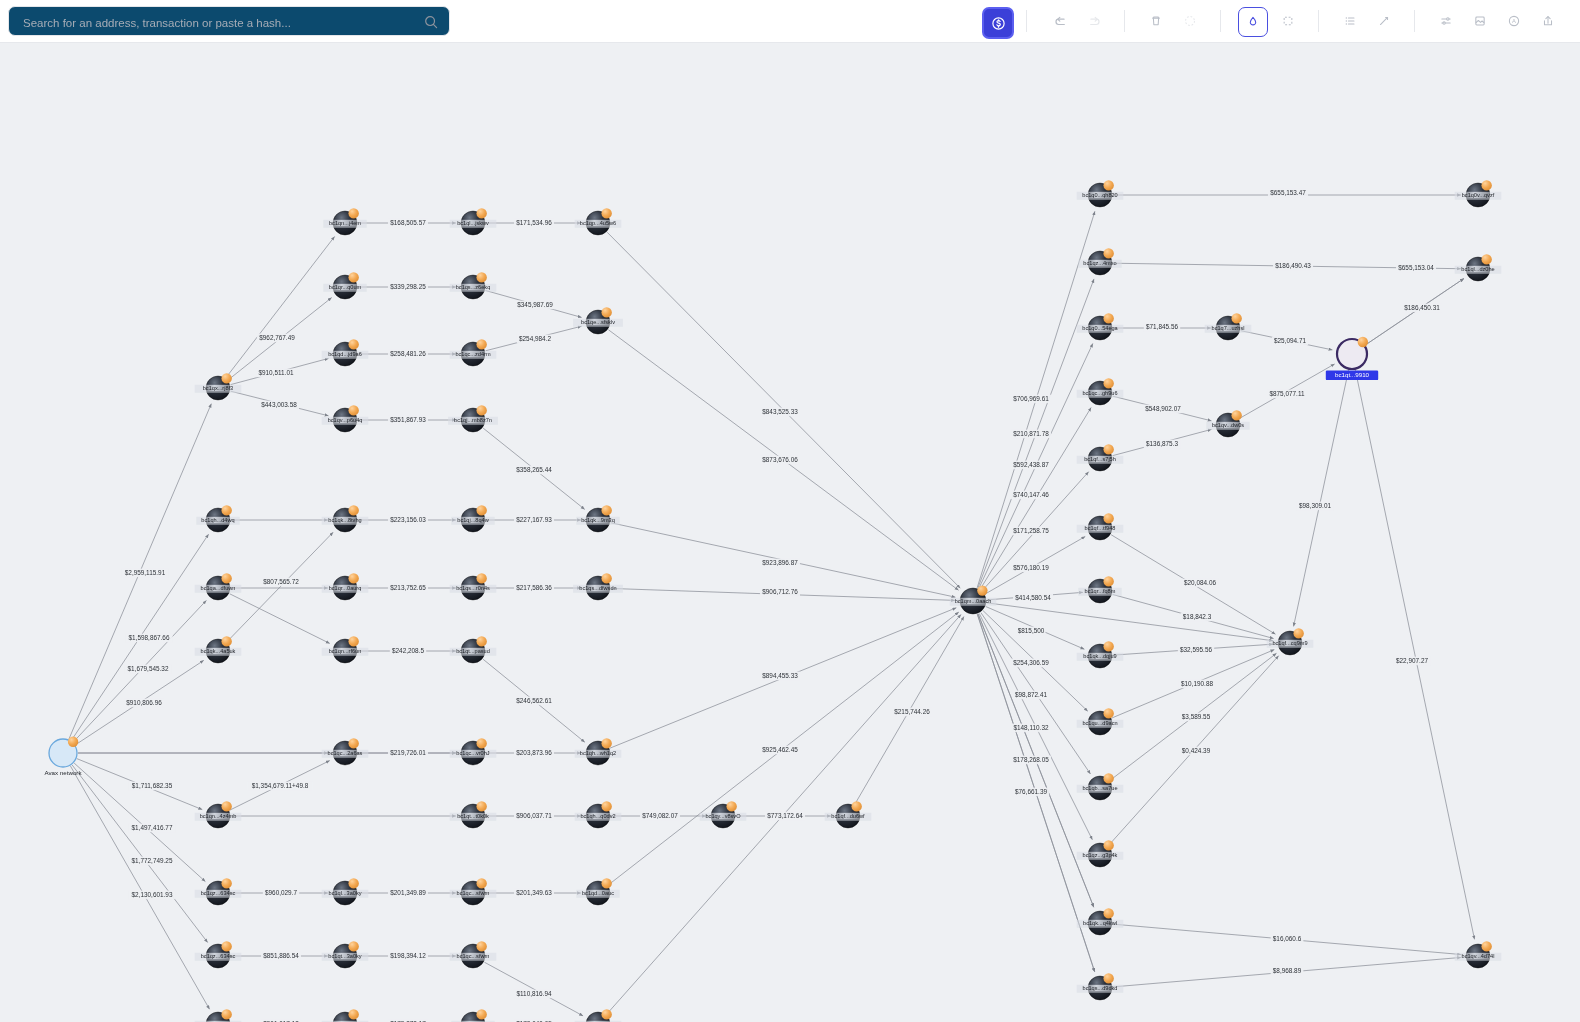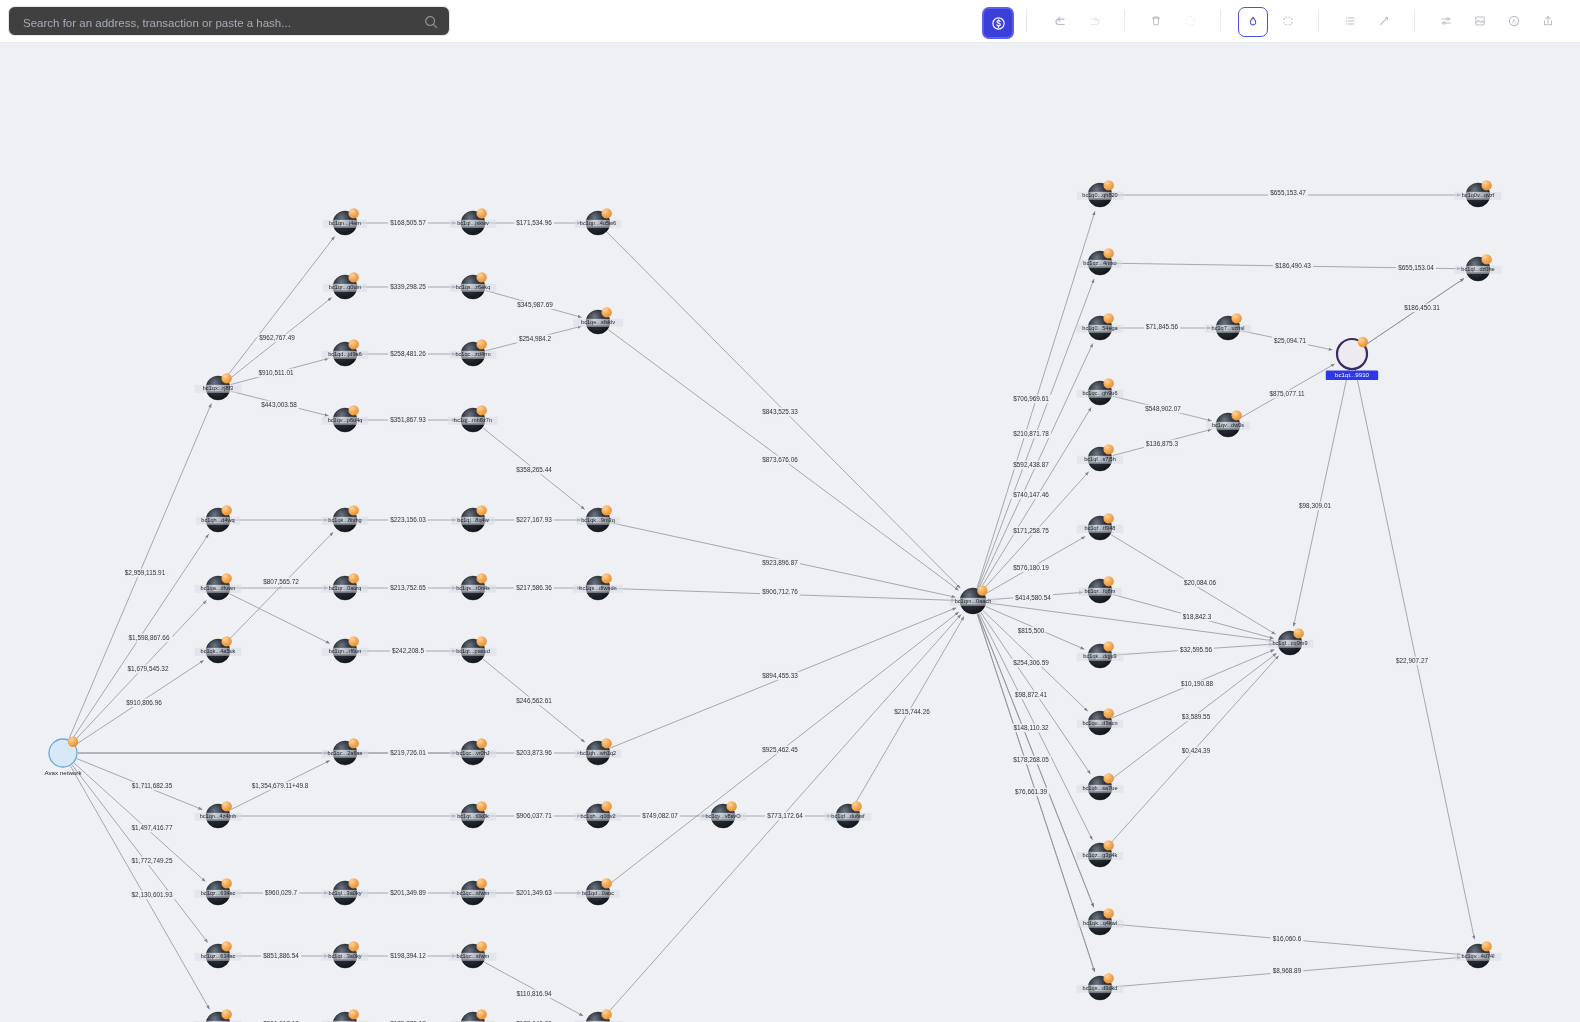--- a/index.html
+++ b/index.html
@@ -10,21 +10,21 @@
     -webkit-font-smoothing:antialiased;
   }
   
   #topbar{
     position:absolute;left:0;top:0;width:1580px;height:43px;
     background:#ffffff;border-bottom:1px solid #e6e8ec;
     box-sizing:border-box;z-index:50;
   }
   #search-wrap{
     position:absolute;left:8px;top:6px;width:442px;height:30px;
-    background:#404040;border:1px solid #e4e6ea;border-radius:7px;
+    background:#0c4a6e;border:1px solid #e4e6ea;border-radius:7px;
     box-sizing:border-box;
   }
   #search-input{
     position:absolute;left:12px;top:0;height:30px;line-height:30px;
     width:390px;border:0;outline:0;background:transparent;
     font-family:"Liberation Sans", sans-serif;font-size:11.5px;color:#9aa0aa;
   }
   #search-input::placeholder{color:#a6acb6;}
   .tb-icon{position:absolute;top:7px;width:28px;height:28px;border-radius:7px;
     display:flex;align-items:center;justify-content:center;cursor:pointer;}

